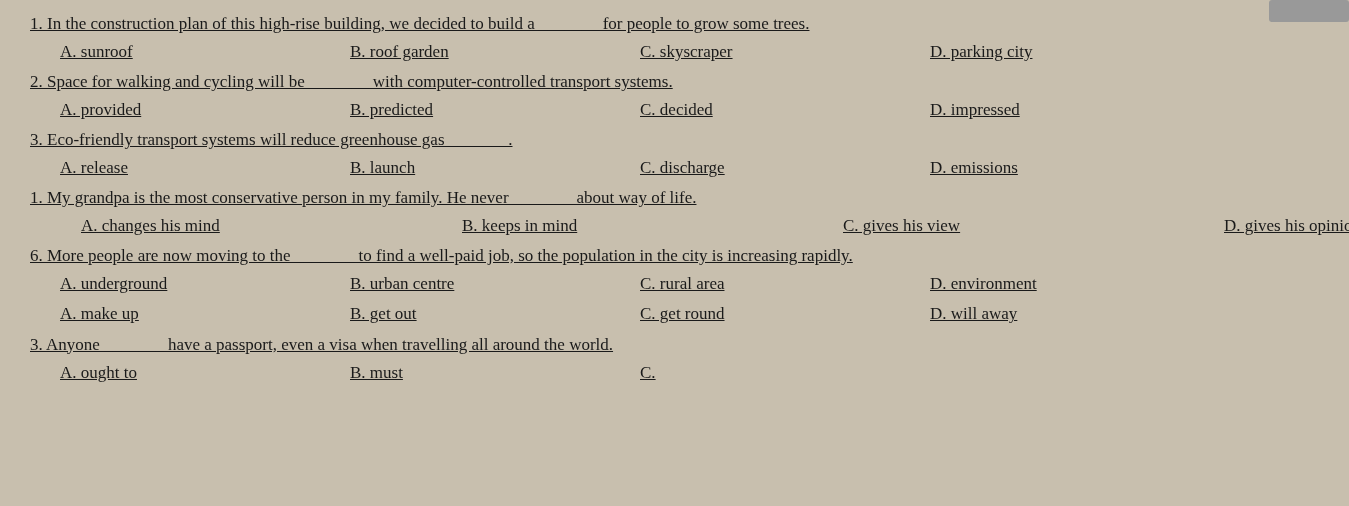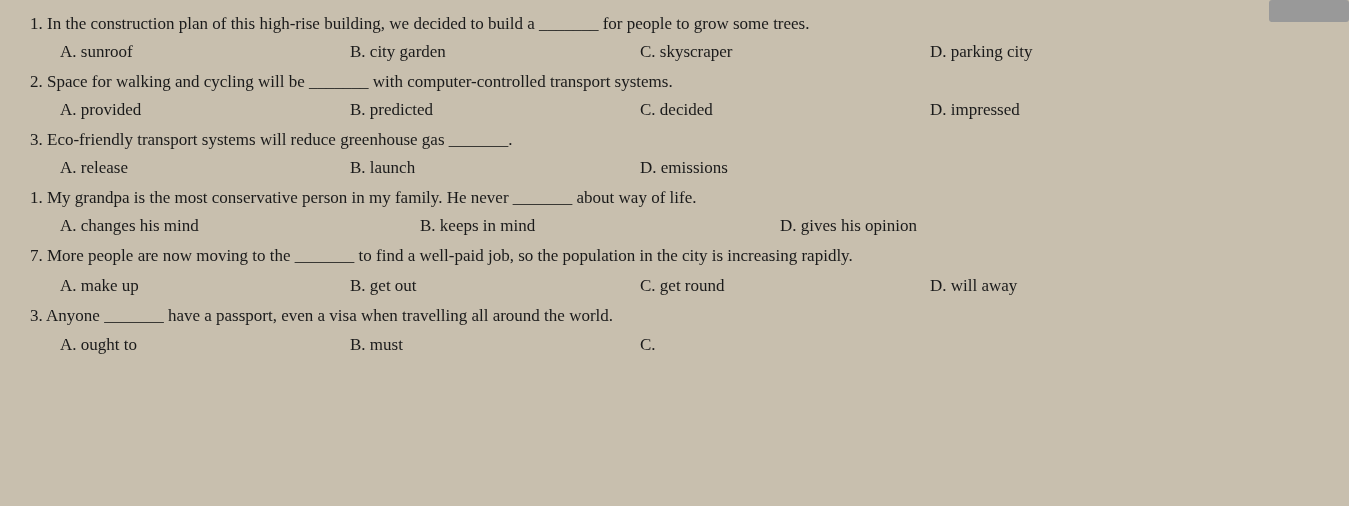--- a/index.html
+++ b/index.html
@@ -19,40 +19,42 @@
       position: relative;
     }
 
     .page-content {
       padding: 10px 30px 10px 30px;
       line-height: 1.65;
     }
 
     .question-block {
       margin-bottom: 2px;
+      text-decoration: underline;
     }
 
     .question-line {
       display: block;
     }
 
     .options-row {
       display: flex;
       gap: 0;
       margin-left: 30px;
       margin-bottom: 2px;
     }
 
     .option {
       min-width: 290px;
       padding-right: 10px;
     }
 
     .option-wide {
       min-width: 360px;
+      margin-left: 21px;
     }
 
     .top-bar {
       position: absolute;
       top: 0;
       right: 0;
       width: 80px;
       height: 22px;
       background-color: #999;
       border-radius: 3px;
@@ -64,21 +66,21 @@
 <div class="page-content">
 
   <div class="top-bar"></div>
 
   <div class="question-block">
     <span class="question-line">
       1. In the construction plan of this high-rise building, we decided to build a _______ for people to grow some trees.
     </span>
     <div class="options-row">
       <span class="option">A. sunroof</span>
-      <span class="option">B. city garden</span>
+      <span class="option">B. roof garden</span>
       <span class="option">C. skyscraper</span>
       <span class="option">D. parking city</span>
     </div>
   </div>
 
   <div class="question-block">
     <span class="question-line">
       2. Space for walking and cycling will be _______ with computer-controlled transport systems.
     </span>
     <div class="options-row">
@@ -89,39 +91,47 @@
     </div>
   </div>
 
   <div class="question-block">
     <span class="question-line">
       3. Eco-friendly transport systems will reduce greenhouse gas _______.
     </span>
     <div class="options-row">
       <span class="option">A. release</span>
       <span class="option">B. launch</span>
+      <span class="option">C. discharge</span>
       <span class="option">D. emissions</span>
     </div>
   </div>
 
   <div class="question-block">
     <span class="question-line">
       1. My grandpa is the most conservative person in my family. He never _______ about way of life.
     </span>
     <div class="options-row">
       <span class="option option-wide">A. changes his mind</span>
       <span class="option option-wide">B. keeps in mind</span>
+      <span class="option option-wide">C. gives his view</span>
       <span class="option option-wide">D. gives his opinion</span>
     </div>
   </div>
 
   <div class="question-block">
     <span class="question-line">
-      7. More people are now moving to the _______ to find a well-paid job, so the population in the city is increasing rapidly.
+      6. More people are now moving to the _______ to find a well-paid job, so the population in the city is increasing rapidly.
     </span>
+    <div class="options-row">
+      <span class="option">A. underground</span>
+      <span class="option">B. urban centre</span>
+      <span class="option">C. rural area</span>
+      <span class="option">D. environment</span>
+    </div>
   </div>
 
   <div class="question-block">
     <div class="options-row">
       <span class="option">A. make up</span>
       <span class="option">B. get out</span>
       <span class="option">C. get round</span>
       <span class="option">D. will away</span>
     </div>
   </div>

